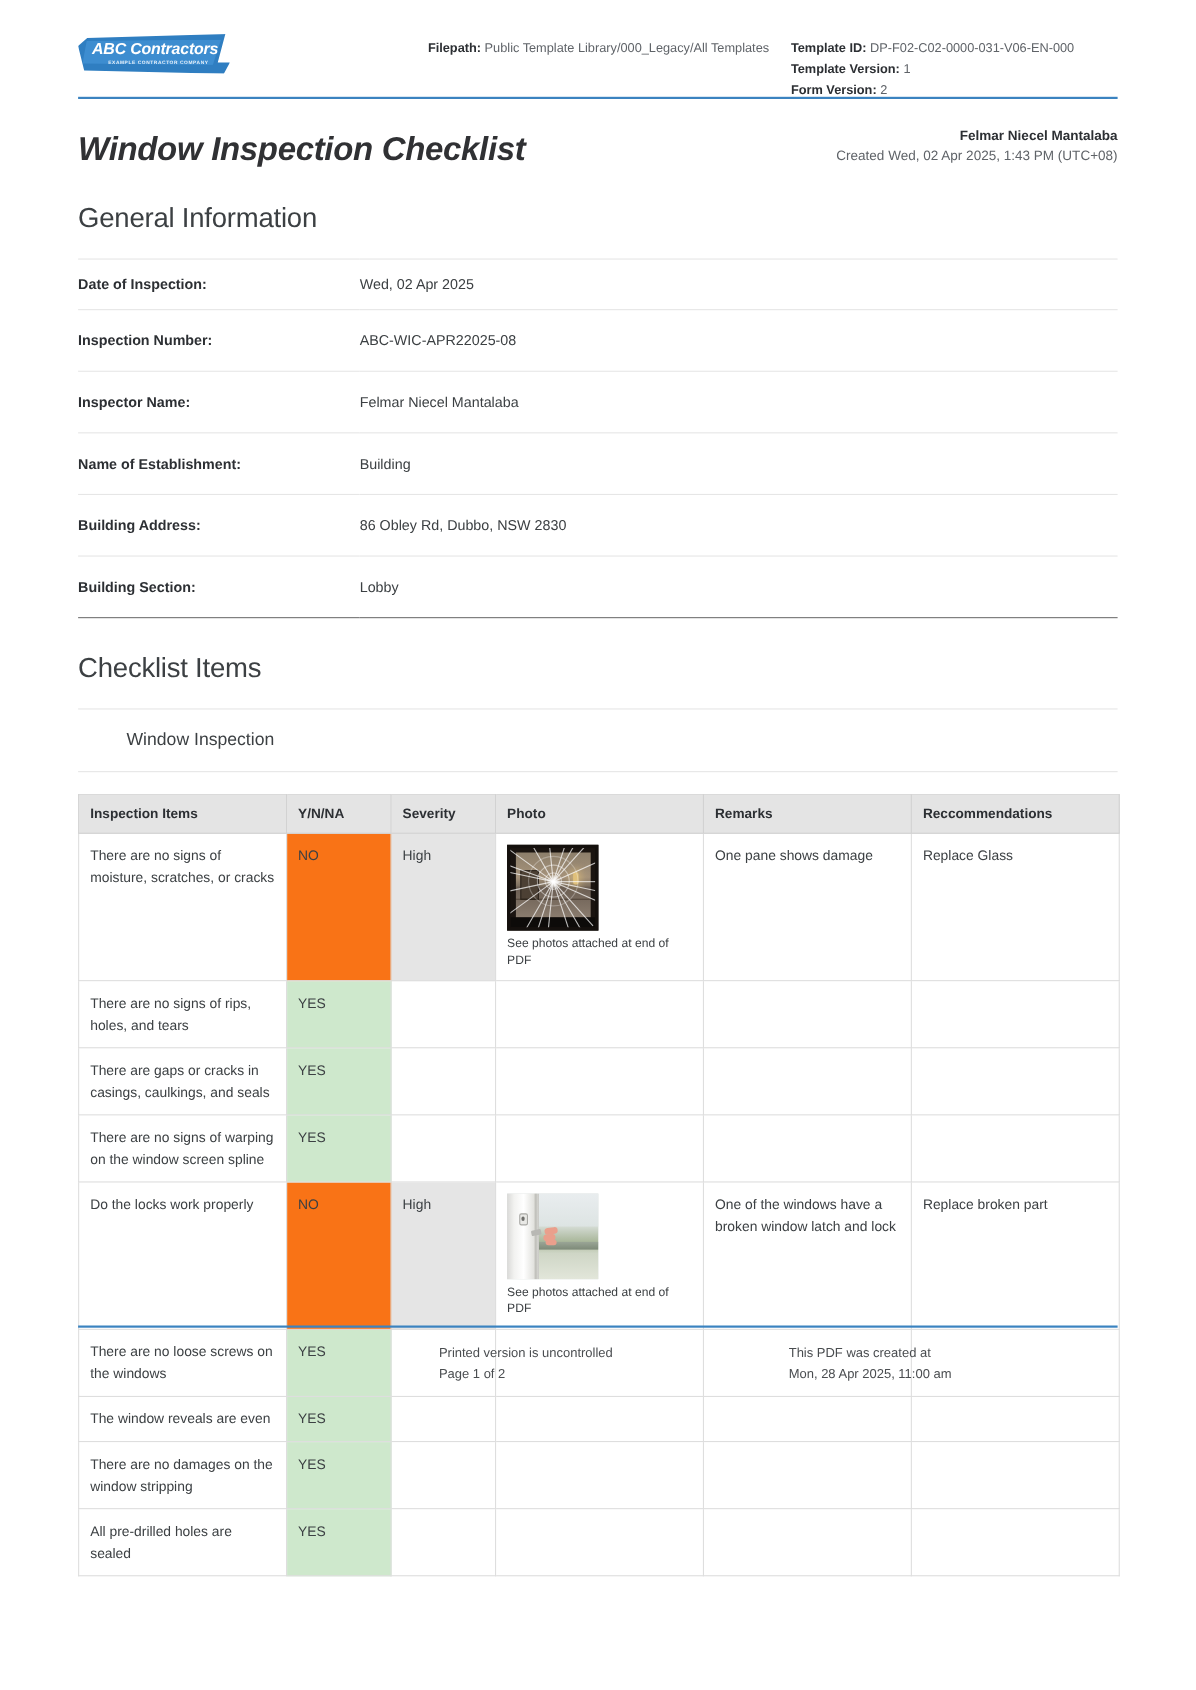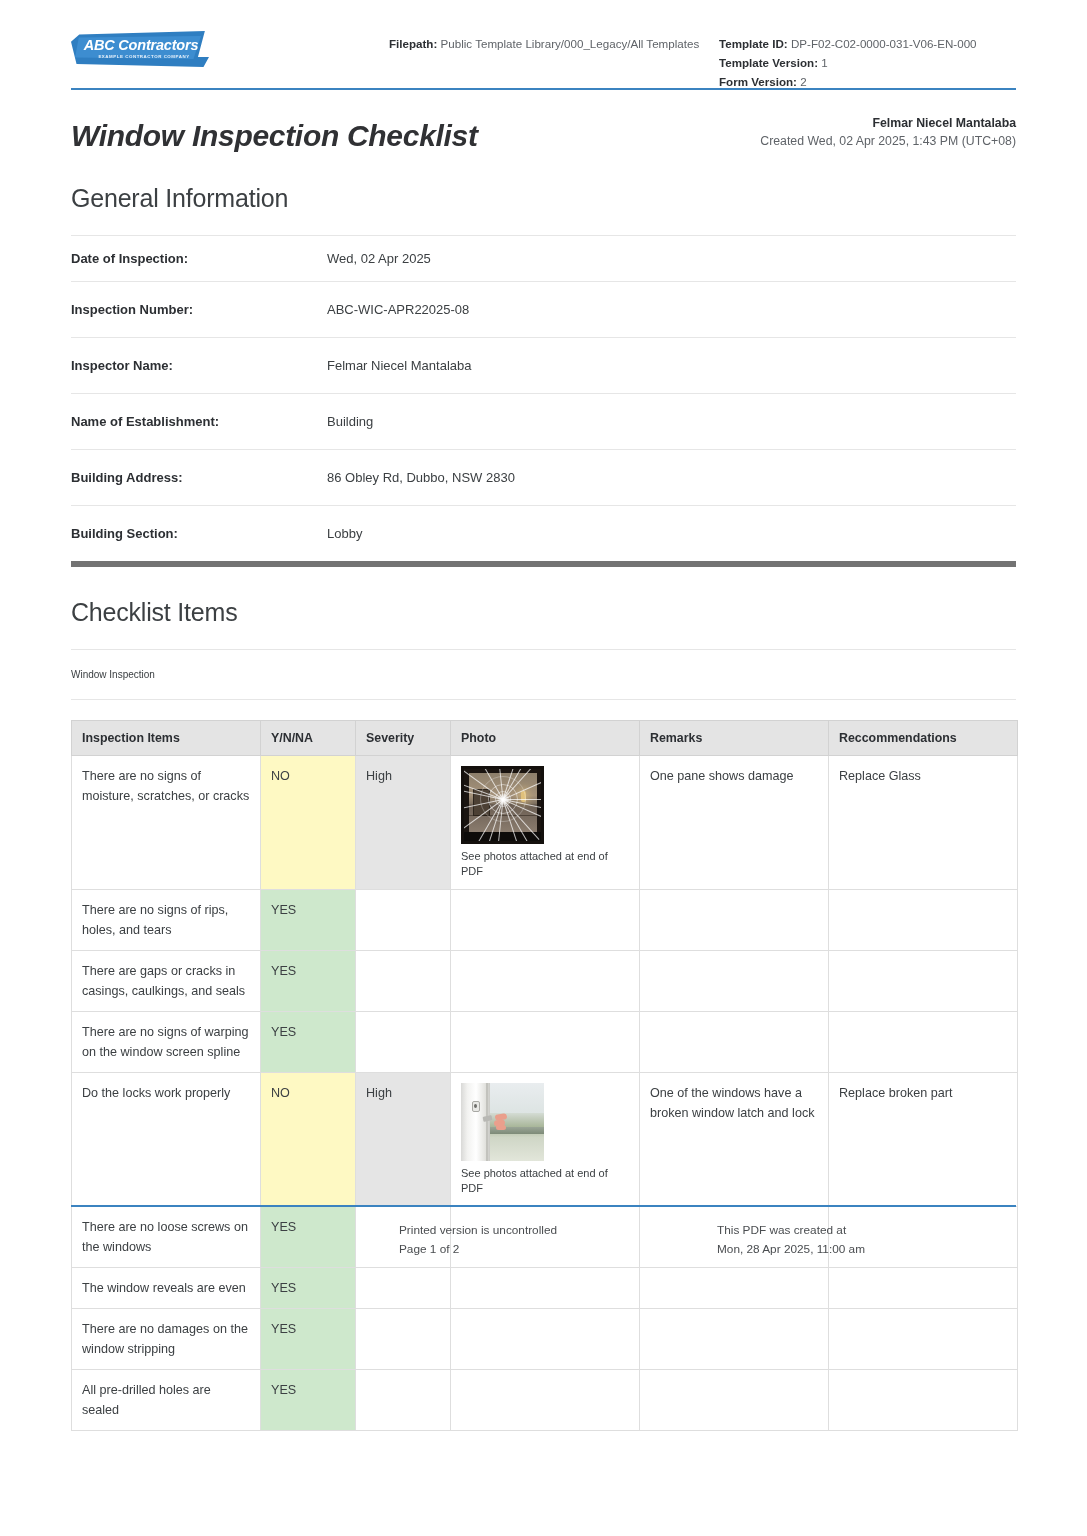--- a/index.html
+++ b/index.html
@@ -123,41 +123,42 @@
     margin: 31px 0 0 0;
   }
 
   
   .info-table {
     width: 100%;
     border-collapse: collapse;
     margin-top: 22px;
   }
   .info-table tr { border-top: 1px solid #e6e6e6; }
-  .info-table tr:last-child { border-bottom: 6px solid #737373; }
+  .info-table tr:last-child { border-bottom: 1px solid #737373; }
   .info-table td {
     padding: 14px 0 13px 0;
     vertical-align: top;
     font-size: 13px;
     line-height: 18px;
   }
   .info-table td.k {
     width: 256px;
     font-weight: bold;
     color: #2c2f33;
   }
   .info-table td.v { color: #3c4043; }
   .info-table tr.tall td { padding: 19px 0 18px 0; }
 
   
   .sub-rule { height: 1px; background: #e6e6e6; }
   .sub-label {
-    font-size: 10px;
+    font-size: 16px;
     color: #3c4043;
     padding: 19px 0 19px 0;
+    margin-left: 44px;
   }
 
   .check-table {
     width: 100%;
     border-collapse: collapse;
     margin-top: 0;
     table-layout: fixed;
   }
   .check-table th {
     background: #e4e4e4;
@@ -178,21 +179,21 @@
     vertical-align: top;
   }
   .c-item  { width: 189px; }
   .c-yn    { width: 95px; }
   .c-sev   { width: 95px; }
   .c-photo { width: 189px; }
   .c-rem   { width: 189px; }
   .c-rec   { width: 189px; }
 
   .cell-yes { background: #cee8cc; color: #25442b; }
-  .cell-no  { background: #fef9c3; }
+  .cell-no  { background: #f97316; }
   .cell-sev-flag { background: #e5e5e5; }
 
   .photo-cap {
     font-size: 11px;
     line-height: 15px;
     color: #3c4043;
     margin-top: 5px;
   }
 
   

